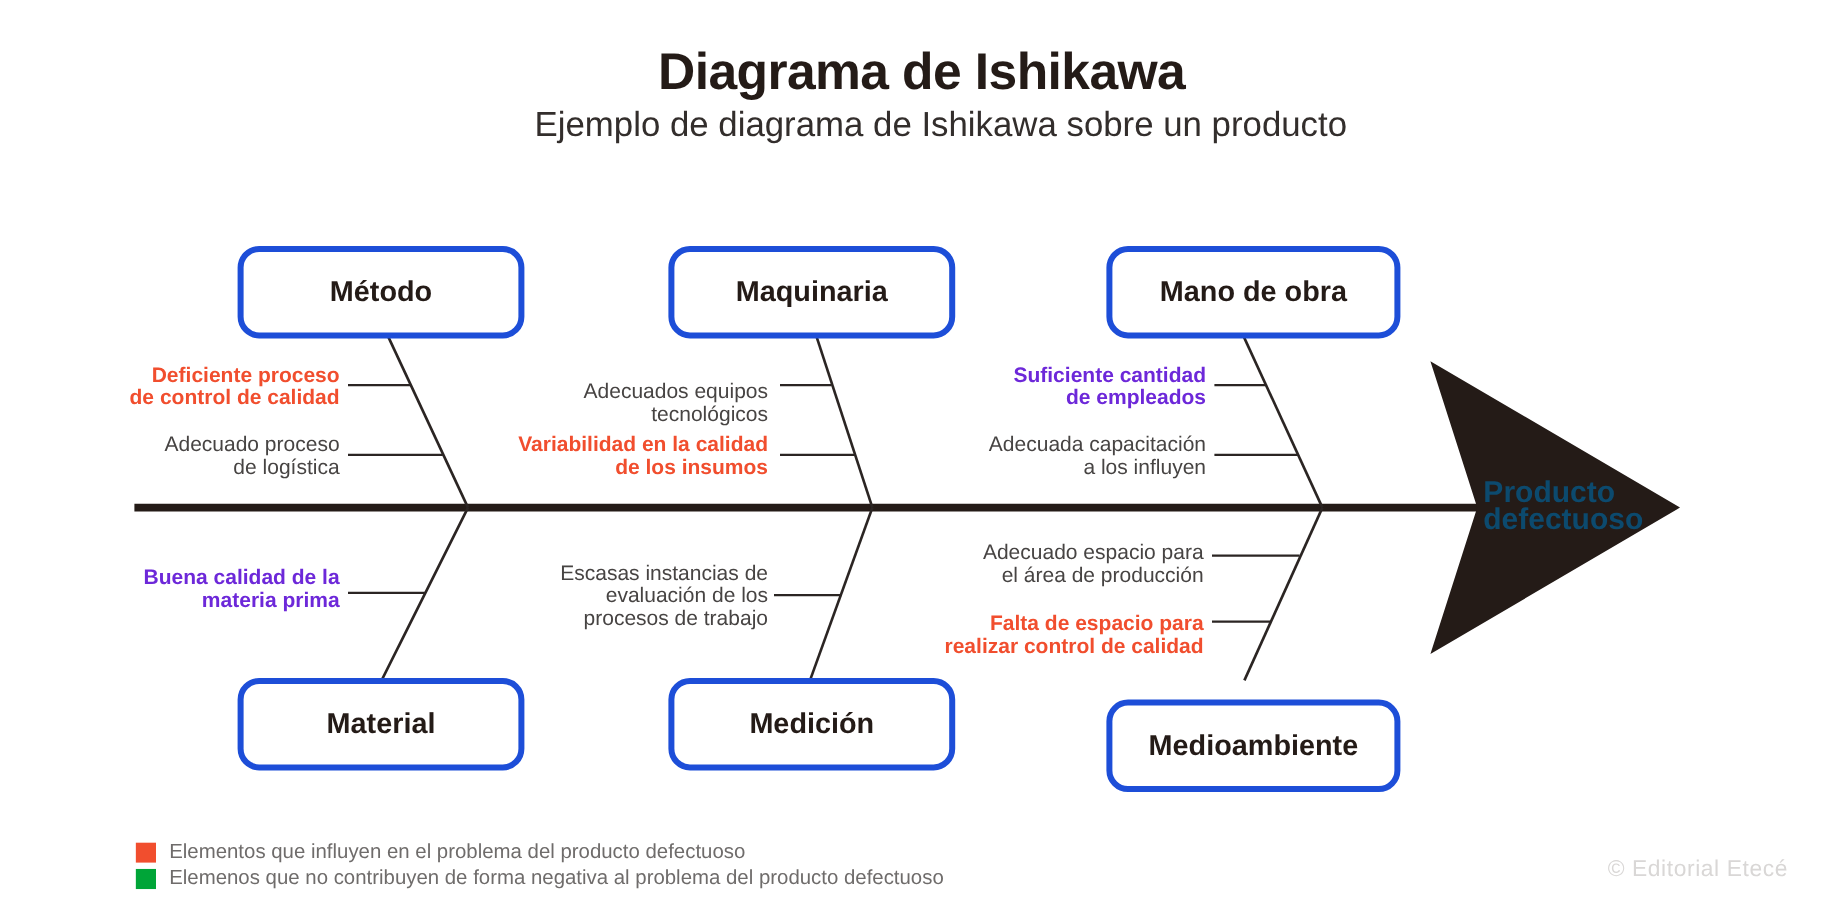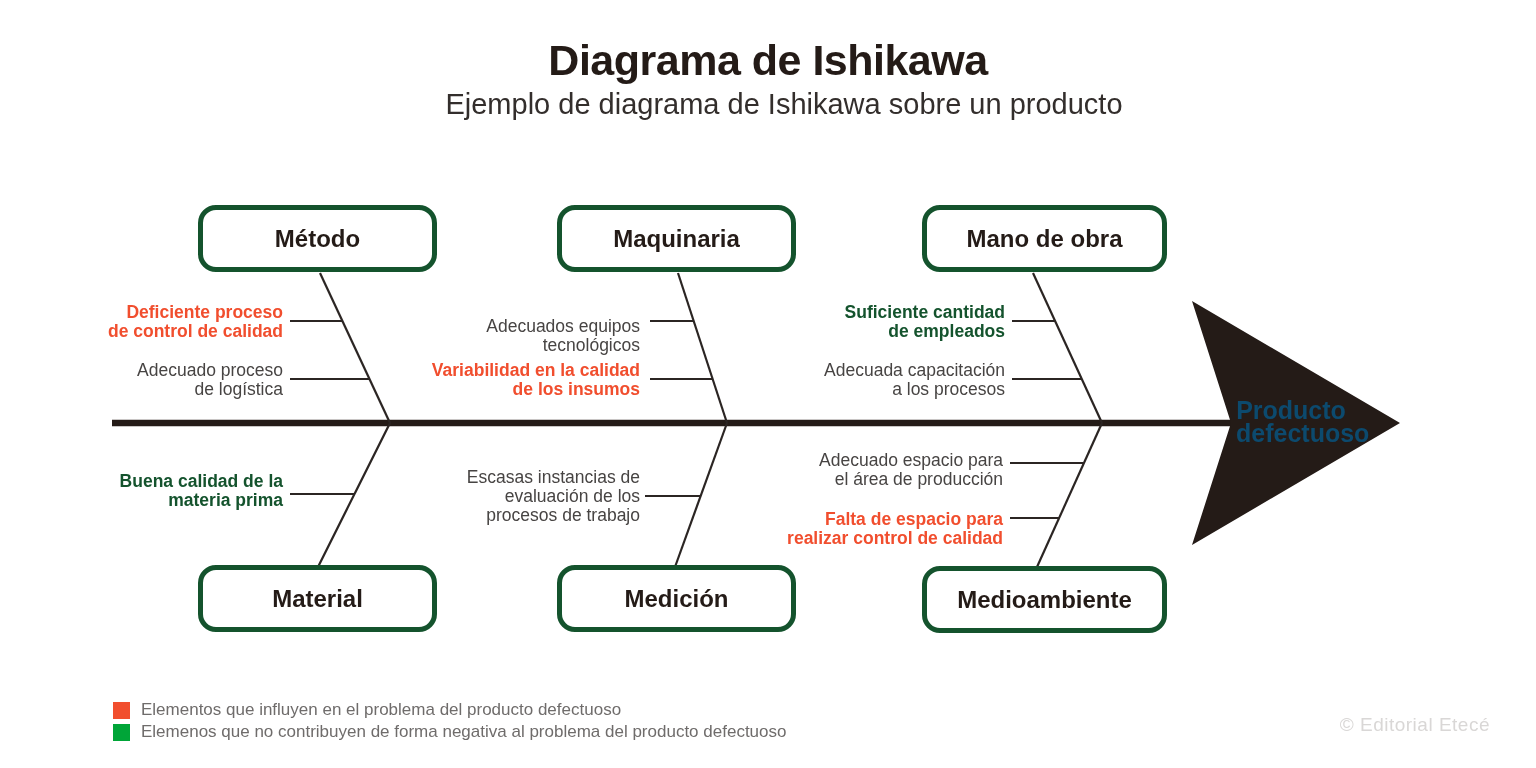--- a/index.html
+++ b/index.html
@@ -31,43 +31,43 @@
     font-weight: 400;
     color: #332E2C;
   }
   svg.fishbone {
     position: absolute;
     left: 0; top: 0;
   }
   .cat {
     position: absolute;
     width: 239px;
-    height: 67px;
+    height: 77px;
     box-sizing: border-box;
-    border: 5px solid #14532d;
+    border: 5px solid #1d4ed8;
     border-radius: 18px;
     background: #ffffff;
     display: flex;
     align-items: center;
     justify-content: center;
     font-size: 24px;
     font-weight: 700;
     color: #241B17;
   }
   .cat.wide { width: 245px; }
   .cause {
     position: absolute;
     text-align: right;
     font-size: 17.5px;
     line-height: 19px;
     white-space: nowrap;
   }
   .cause .ln { display: block; }
   .neg { color: #F14E2E; font-weight: 700; }
-  .pos { color: #14532d; font-weight: 700; }
+  .pos { color: #6d28d9; font-weight: 700; }
   .neu { color: #474443; font-weight: 400; }
   .effect-label {
     position: absolute;
     left: 1236px; top: 399px;
     width: 110px;
     text-align: center;
     color: #0c4a6e;
     font-size: 25px;
     font-weight: 700;
     line-height: 23px;
@@ -137,21 +137,21 @@
   </div>
   <div class="cat wide" style="left:922px; top:205px;">
     <span>Mano de obra</span>
   </div>
   <div class="cat" style="left:198px; top:565px;">
     <span>Material</span>
   </div>
   <div class="cat" style="left:557px; top:565px;">
     <span>Medición</span>
   </div>
-  <div class="cat wide" style="left:922px; top:566px;">
+  <div class="cat wide" style="left:922px; top:583px;">
     <span>Medioambiente</span>
   </div>
 
   <div class="cause neg" style="right:1253px; top:303px;">
     <span class="ln">Deficiente proceso</span>
     <span class="ln">de control de calidad</span>
   </div>
   <div class="cause neu" style="right:1253px; top:361px;">
     <span class="ln">Adecuado proceso</span>
     <span class="ln">de logística</span>
@@ -172,21 +172,21 @@
     <span class="ln">Escasas instancias de</span>
     <span class="ln">evaluación de los</span>
     <span class="ln">procesos de trabajo</span>
   </div>
   <div class="cause pos" style="right:531px; top:303px;">
     <span class="ln">Suficiente cantidad</span>
     <span class="ln">de empleados</span>
   </div>
   <div class="cause neu" style="right:531px; top:361px;">
     <span class="ln">Adecuada capacitación</span>
-    <span class="ln">a los procesos</span>
+    <span class="ln">a los influyen</span>
   </div>
   <div class="cause neu" style="right:533px; top:451px;">
     <span class="ln">Adecuado espacio para</span>
     <span class="ln">el área de producción</span>
   </div>
   <div class="cause neg" style="right:533px; top:510px;text-align:right;">
     <span class="ln">Falta de espacio para</span>
     <span class="ln">realizar control de calidad</span>
   </div>
 

